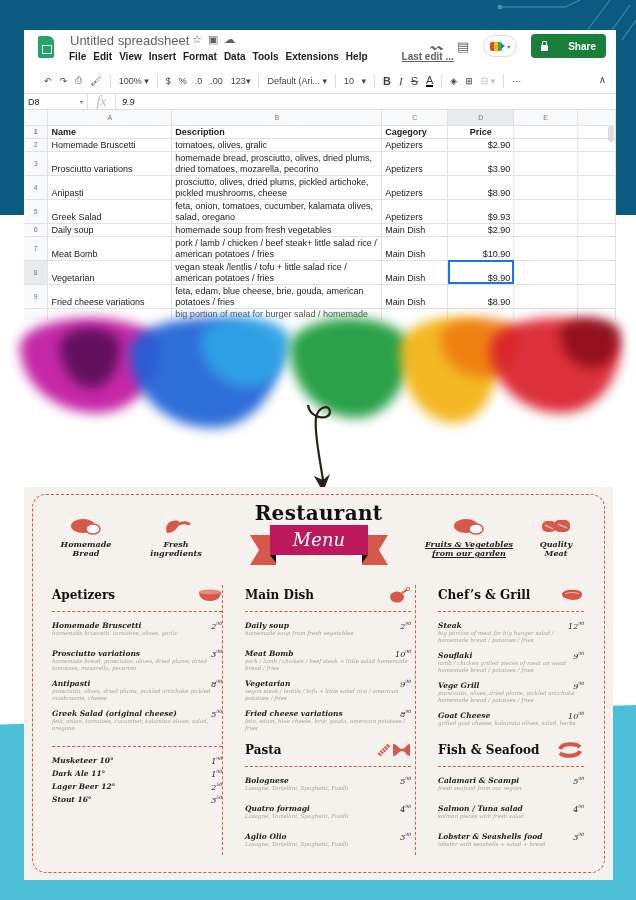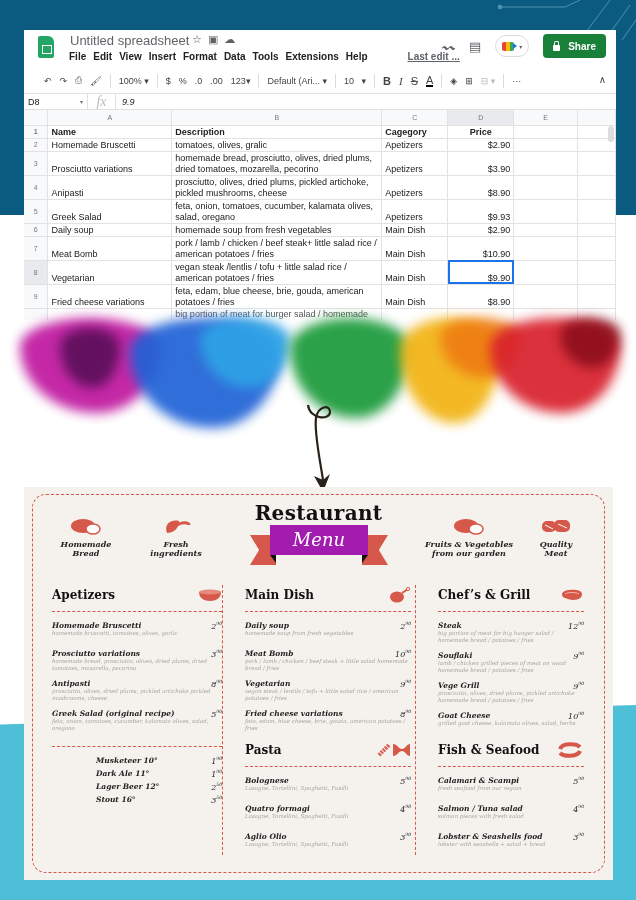--- a/index.html
+++ b/index.html
@@ -16,27 +16,27 @@
   .splash .blob { position: absolute; border-radius: 50% 50% 45% 55% / 30% 30% 70% 70%; filter: blur(6px); opacity: 0.92; }
 
   
   .sheet { position: absolute; left: 24px; top: 30px; width: 592px; height: 290px; background: #fff; overflow: hidden; }
   .titlebar { height: 38px; position: relative; }
   .sheets-logo { position: absolute; left: 14px; top: 6px; width: 16px; height: 22px; background: #23a566; border-radius: 2px 6px 2px 2px; }
   .sheets-logo::after { content: ""; position: absolute; left: 4px; top: 9px; width: 8px; height: 7px; border: 1.5px solid #fff; }
   .doc-title { position: absolute; left: 46px; top: 3px; font-size: 13px; color: #5f6368; }
   .title-icons { position: absolute; left: 168px; top: 3px; font-size: 11px; color: #5f6368; letter-spacing: 6px; }
   .menubar { position: absolute; left: 45px; top: 21px; font-size: 10px; color: #202124; display: flex; gap: 7px; font-weight: bold; }
-  .menubar span.lastedit { color: #5f6368; text-decoration: underline; margin-left: 11px; padding-left: 22px; }
+  .menubar span.lastedit { color: #5f6368; text-decoration: underline; margin-left: 5px; padding-left: 22px; }
   .tb-right { position: absolute; right: 10px; top: 4px; display: flex; align-items: center; gap: 14px; }
   .ico { color: #5f6368; font-size: 13px; }
   .meet-btn { width: 34px; height: 22px; border-radius: 11px; border: 1px solid #dadce0; display: flex; align-items: center; justify-content: center; gap: 2px; }
   .meet-cam { width: 12px; height: 9px; background: linear-gradient(90deg,#ea4335 0 33%, #fbbc04 33% 66%, #34a853 66%); border-radius: 2px; position: relative; }
   .meet-cam::after { content:""; position:absolute; right:-3px; top:1px; border-left:4px solid #1a73e8; border-top:3.5px solid transparent; border-bottom:3.5px solid transparent; }
-  .share-btn { background: #188038; color: #fff; font-size: 10px; font-weight: bold; border-radius: 4px; height: 24px; padding: 0 10px; display: flex; align-items: center; gap: 8px; }
+  .share-btn { background: #188038; color: #fff; font-size: 10px; font-weight: bold; border-radius: 4px; height: 24px; padding: 0 10px; display: flex; align-items: center; gap: 20px; }
   .lock { width: 7px; height: 6px; background:#fff; border-radius:1px; position: relative; margin-top:3px; }
   .lock::before { content:""; position:absolute; left:1px; top:-4px; width:3px; height:4px; border:1px solid #fff; border-bottom:none; border-radius:2px 2px 0 0; }
 
   .toolbar { height: 26px; display: flex; align-items: center; gap: 8px; padding-left: 20px; font-size: 9px; color: #444; border-bottom: 1px solid #e0e0e0; position: relative; }
   .toolbar .sep { width: 1px; height: 14px; background: #dadce0; }
   .toolbar .b { font-weight: bold; font-size: 11px; }
   .toolbar .i { font-style: italic; font-family: "Liberation Serif", serif; font-size: 11px; }
   .toolbar .s { text-decoration: line-through; font-size: 11px; }
   .toolbar .a { font-size: 11px; border-bottom: 2px solid #000; line-height: 10px; }
   .toolbar .collapse { position: absolute; right: 10px; top: 6px; font-size: 10px; }
@@ -62,41 +62,41 @@
   .vscroll { position: absolute; right: 2px; top: 16px; width: 6px; height: 16px; background: #dadce0; border-radius: 3px; }
 
   
   .arrow { position: absolute; left: 290px; top: 400px; width: 60px; height: 100px; }
 
   
   .menu { position: absolute; left: 24px; top: 487px; width: 589px; height: 393px; background: #f5f2ee; }
   .menu-border { position: absolute; left: 8px; top: 7px; right: 8px; bottom: 7px; border: 1px dashed #d6584a; border-radius: 14px; }
   .menu-title { position: absolute; left: 0; width: 100%; top: 14px; text-align: center; font-family: "DejaVu Serif", serif; font-weight: bold; font-size: 20px; color: #111; letter-spacing: 0.3px; }
   .ribbon { position: absolute; left: 226px; top: 38px; width: 138px; height: 42px; }
-  .ribbon .main { position: absolute; left: 20px; top: 0; width: 98px; height: 30px; background: #a21caf; color: #fff; font-family: "DejaVu Serif", serif; font-style: italic; font-size: 18px; text-align: center; line-height: 30px; }
+  .ribbon .main { position: absolute; left: 20px; top: 0; width: 98px; height: 30px; background: #be185d; color: #fff; font-family: "DejaVu Serif", serif; font-style: italic; font-size: 18px; text-align: center; line-height: 30px; }
   .ribbon .tail { position: absolute; top: 10px; width: 26px; height: 30px; background: #d6584a; }
   .ribbon .tail.l { left: 0; clip-path: polygon(0 0, 100% 0, 100% 100%, 0 100%, 35% 50%); }
   .ribbon .tail.r { right: 0; clip-path: polygon(0 0, 100% 0, 65% 50%, 100% 100%, 0 100%); }
   .ribbon .fold { position: absolute; top: 30px; width: 6px; height: 8px; background: #111; }
   .ribbon .fold.l { left: 20px; clip-path: polygon(0 0, 100% 0, 100% 100%); }
   .ribbon .fold.r { right: 20px; clip-path: polygon(0 0, 100% 0, 0 100%); }
 
   .badge { position: absolute; top: 30px; text-align: center; font-family: "DejaVu Serif", serif; font-style: italic; font-weight: bold; font-size: 8px; color: #222; line-height: 9px; }
   .badge .pic { width: 34px; height: 18px; margin: 0 auto 3px; }
 
   .col { position: absolute; top: 98px; width: 170px; }
   .vsep { position: absolute; width: 0; border-left: 1px dashed #d6584a; }
   .sec-title { font-family: "DejaVu Serif", serif; font-weight: bold; font-size: 12px; color: #111; height: 20px; display: flex; align-items: center; justify-content: space-between; }
   .sec-rule { border-top: 1px dashed #d6584a; margin: 6px 0 9px; }
   .item { margin-bottom: 7px; position: relative; }
   .item .nm { font-family: "DejaVu Serif", serif; font-style: italic; font-weight: bold; font-size: 7.5px; color: #222; }
   .item .ds { font-family: "DejaVu Serif", serif; font-style: italic; font-size: 5.5px; color: #a8a29c; line-height: 7px; }
   .item .pr { position: absolute; right: 0; top: 0; font-family: "DejaVu Serif", serif; font-style: italic; font-size: 8px; color: #222; }
   .item .pr sup { font-size: 4.5px; vertical-align: 4px; }
-  .item.drink { margin-bottom: 4px; margin-left: 44px; }
+  .item.drink { margin-bottom: 4px; }
   .item.pasta { margin-bottom: 12px; }
   .item.gap { margin-bottom: 12px; }
 </style>
 </head>
 <body>
 
 <div class="bg-top"></div>
 <svg class="circuit" viewBox="0 0 166 40">
   <g stroke="#6fa8c4" stroke-width="1" fill="none" opacity="0.7">
     <line x1="30" y1="7" x2="95" y2="7"></line>
@@ -337,21 +337,21 @@
     <div>Bread</div>
   </div>
   <div class="badge" style="left:124px;width:56px;">
     <svg class="pic" viewBox="0 0 34 18">
         <path d="M8 16 C 4 6, 14 2, 20 4 C 20 12, 14 16, 8 16 Z" fill="#d6584a"></path>
         <path d="M18 8 C 24 4, 30 6, 30 8" stroke="#d6584a" stroke-width="3" fill="none"></path>
       </svg>
     <div>Fresh</div>
     <div>ingredients</div>
   </div>
-  <div class="badge" style="left:400px;width:90px;">
+  <div class="badge" style="left:400px;width:90px;text-decoration:underline;">
     <svg class="pic" viewBox="0 0 34 18">
         <ellipse cx="14" cy="9" rx="12" ry="7" fill="#d6584a"></ellipse>
         <ellipse cx="24" cy="12" rx="7" ry="5" fill="#fff" stroke="#d6584a" stroke-width="1.5"></ellipse>
       </svg>
     <div>Fruits &amp; Vegetables</div>
     <div>from our garden</div>
   </div>
   <div class="badge" style="left:508px;width:48px;">
     <svg class="pic" viewBox="0 0 34 18">
         <rect x="3" y="4" width="14" height="11" rx="5" fill="#d6584a"></rect>
@@ -383,21 +383,21 @@
       <div class="nm">Prosciutto variations</div>
       <div class="ds">homemade bread, prosciutto, olives, dried plums, dried tomatoes, mozarella, pecorino</div>
       <div class="pr"><span>3</span><sup>90</sup></div>
     </div>
     <div class="item">
       <div class="nm">Antipasti</div>
       <div class="ds">prosciutto, olives, dried plums, pickled artichoke pickled mushrooms, cheese</div>
       <div class="pr"><span>8</span><sup>90</sup></div>
     </div>
     <div class="item">
-      <div class="nm">Greek Salad (original recipe)</div>
+      <div class="nm">Greek Salad (original cheese)</div>
       <div class="ds">feta, onion, tomatoes, cucumber, kalamata olives, salad, oregano</div>
       <div class="pr"><span>5</span><sup>90</sup></div>
     </div>
   </div>
 
   <div class="col" style="left:221px;width:166px;">
     <div class="sec-title">
       <span>Main Dish</span>
       <svg width="22" height="16" viewBox="0 0 22 16">
           <ellipse cx="8" cy="10" rx="7" ry="5.5" fill="#d6584a"></ellipse>

